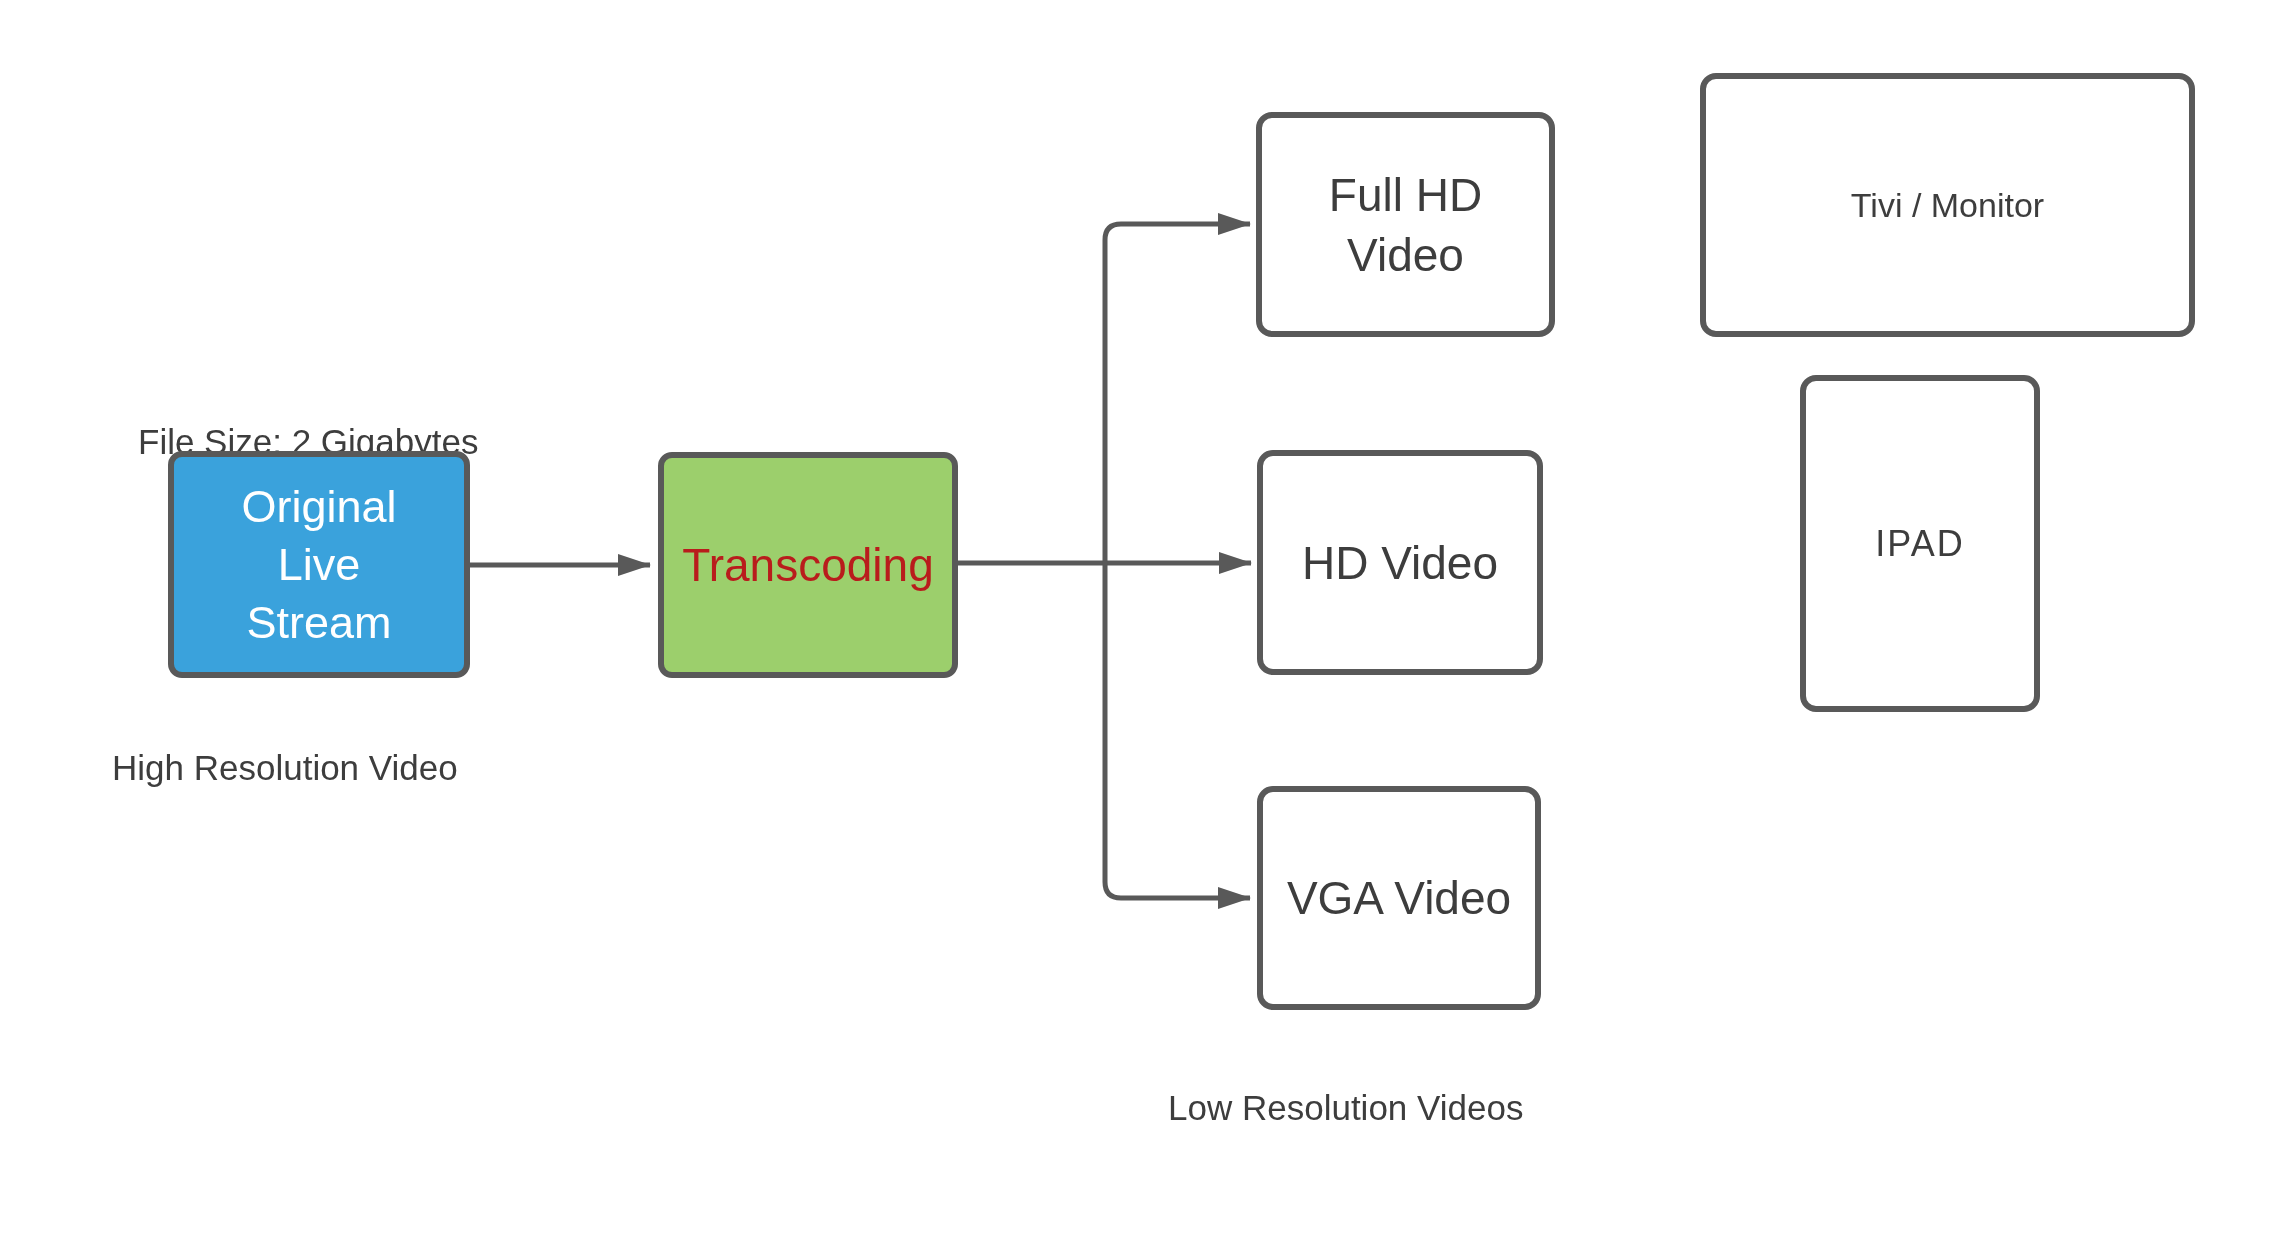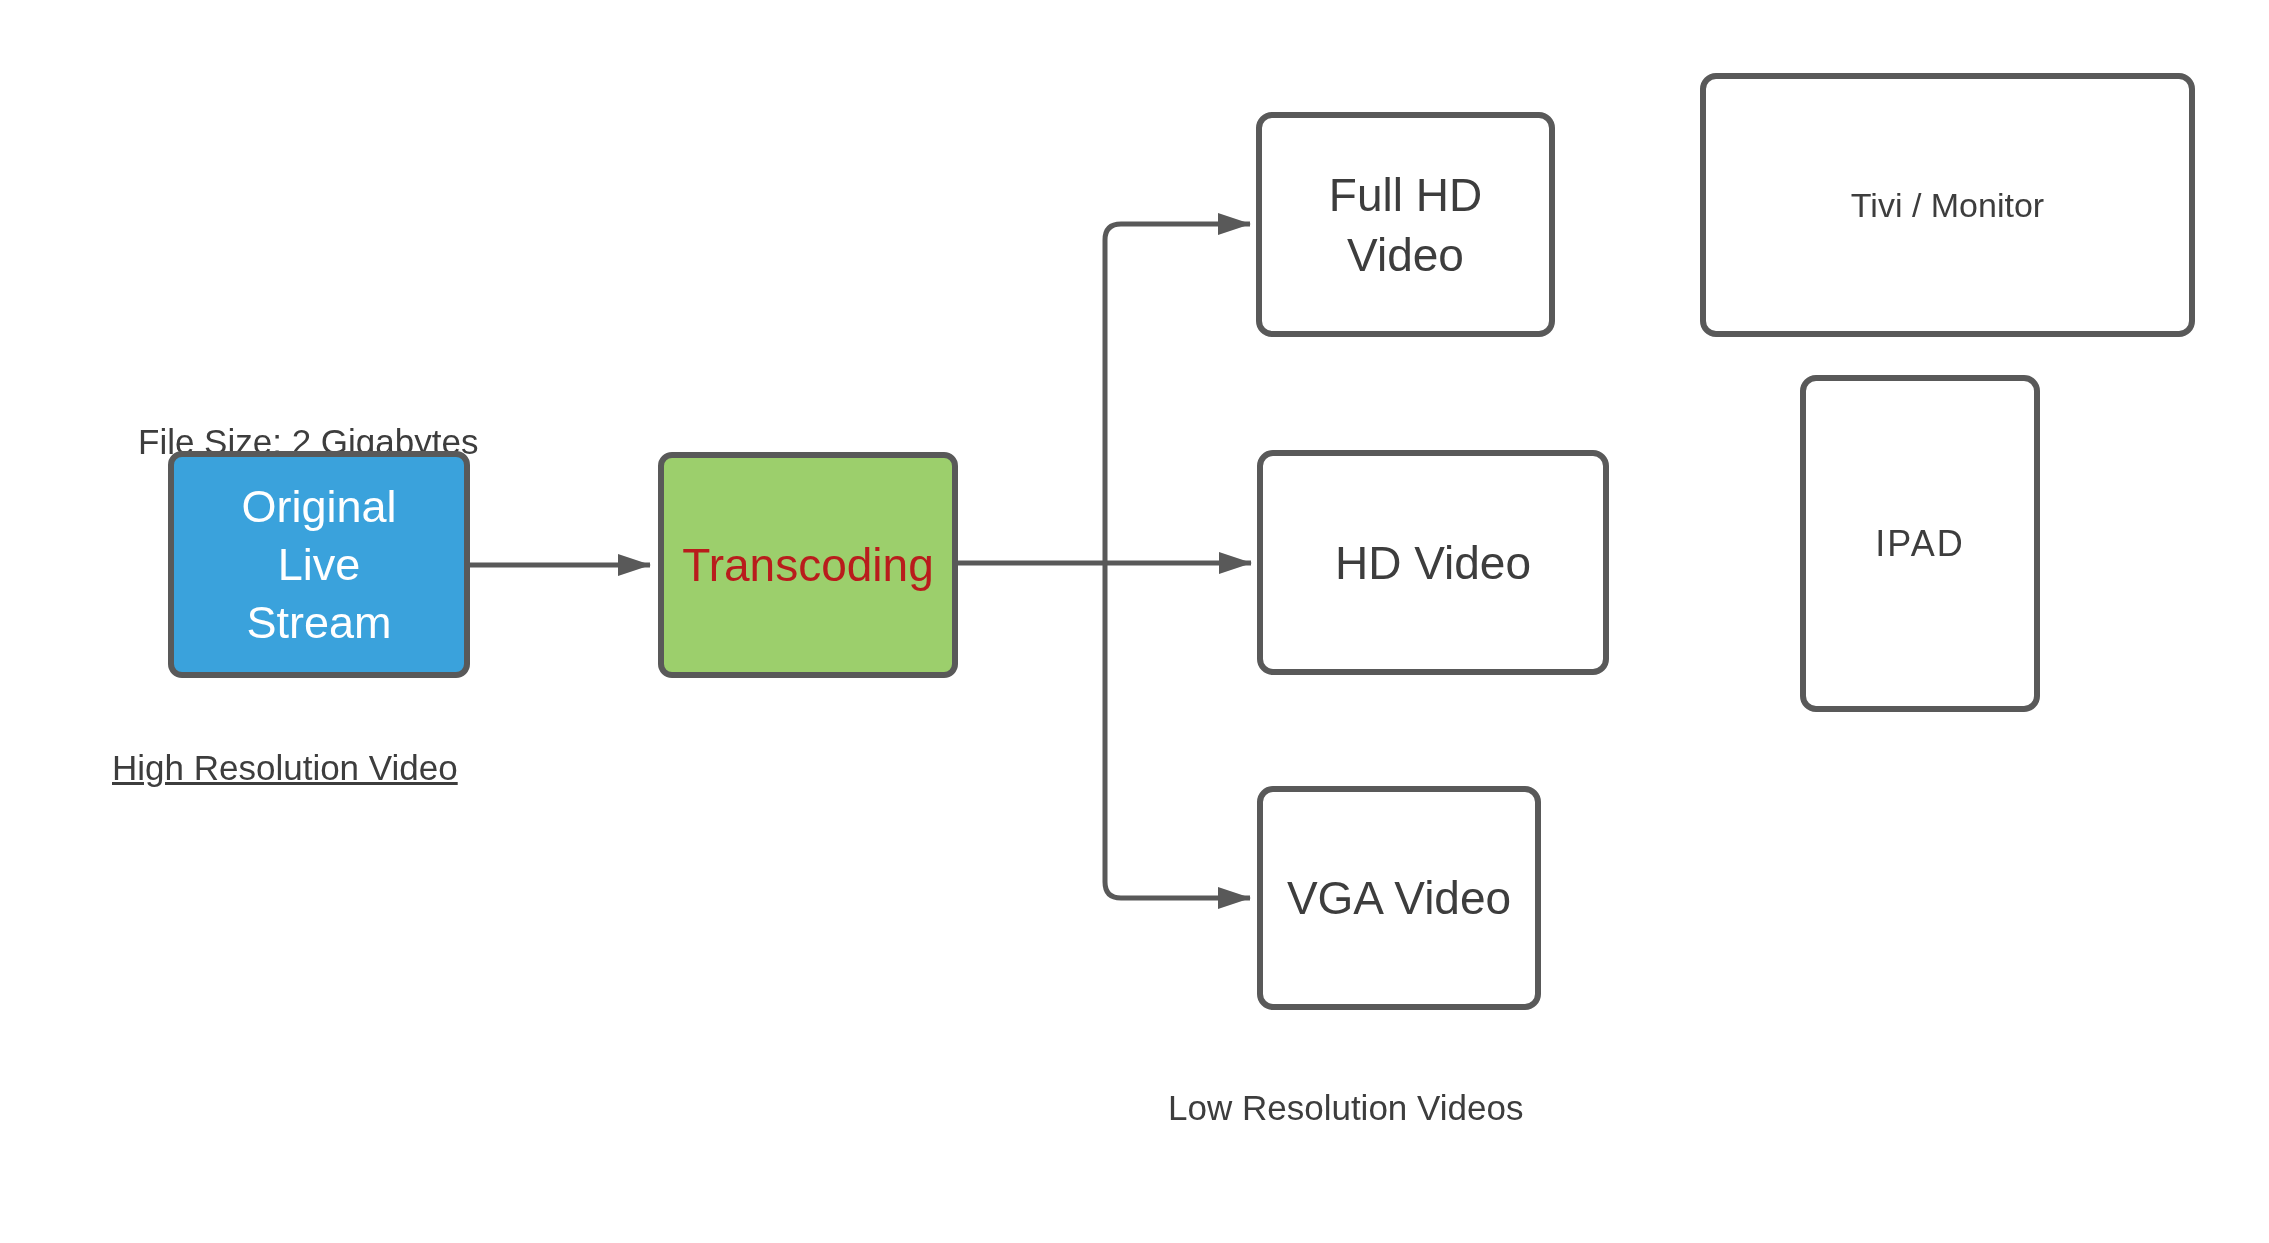--- a/index.html
+++ b/index.html
@@ -48,21 +48,21 @@
     border-radius:14px;
   }
   #node-transcoding{
     left:658px;top:452px;width:300px;height:226px;
     background:var(--green);
     color:#b91c1c;
     font-size:46px;
     border-radius:14px;
   }
   #node-fullhd{left:1256px;top:112px;width:299px;height:225px;}
-  #node-hd{left:1257px;top:450px;width:352px;height:225px;}
+  #node-hd{left:1257px;top:450px;width:286px;height:225px;}
   #node-vga{left:1257px;top:786px;width:284px;height:224px;}
   #node-tivi{
     left:1700px;top:73px;width:495px;height:264px;
     font-size:34px;
   }
   #node-ipad{
     left:1800px;top:375px;width:240px;height:337px;
     font-size:36px;letter-spacing:2px;
   }
   #node-iphone{
@@ -72,21 +72,21 @@
     border-radius:18px;
   }
   .caption{
     position:absolute;
     color:var(--text-dark);
     font-size:35px;
     line-height:41px;
     white-space:nowrap;
   }
   #caption-filesize{left:138px;top:376px;margin-top:45px;}
-  #caption-highres{left:112px;top:747px;text-decoration:underline;}
+  #caption-highres{left:112px;top:747px;}
   #caption-lowres{left:1168px;top:1087px;}
 </style>
 </head>
 <body>
 
 <div id="canvas">
 
   <svg id="connector-layer" viewBox="0 0 2269 1243" xmlns="http://www.w3.org/2000/svg">
     <defs>
       <marker id="arrowhead" viewBox="0 0 34 24" refX="32" refY="12" markerWidth="34" markerHeight="24" orient="auto" markerUnits="userSpaceOnUse">

